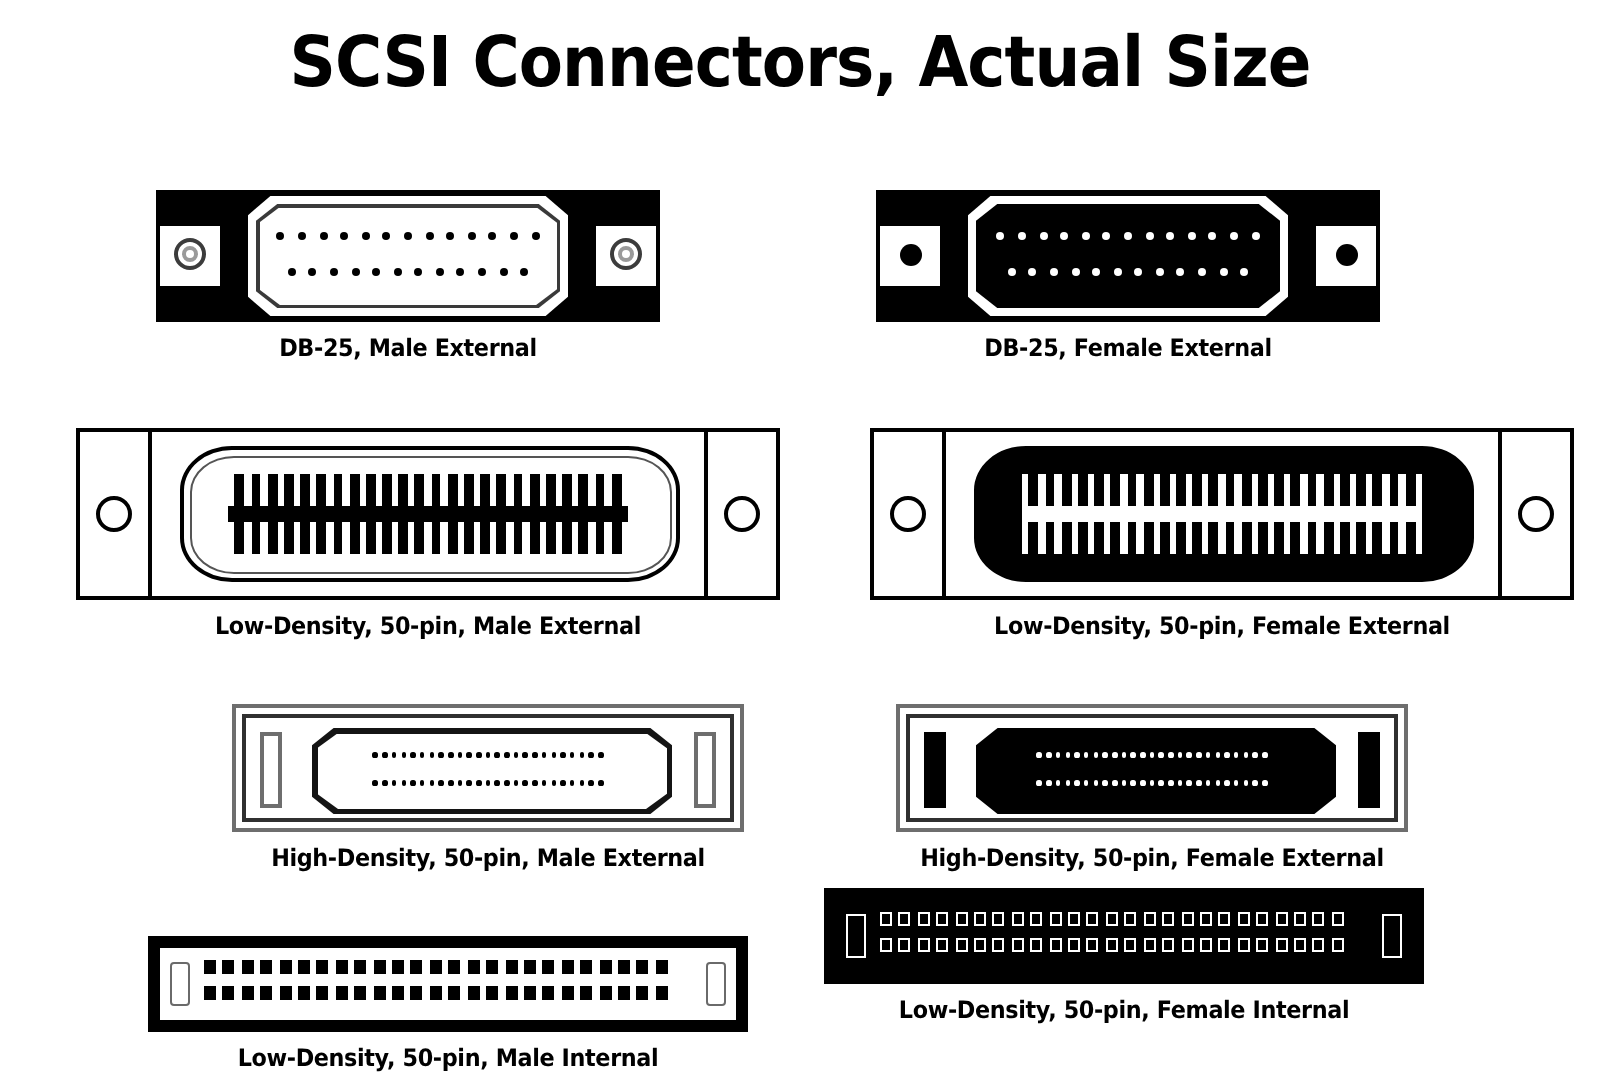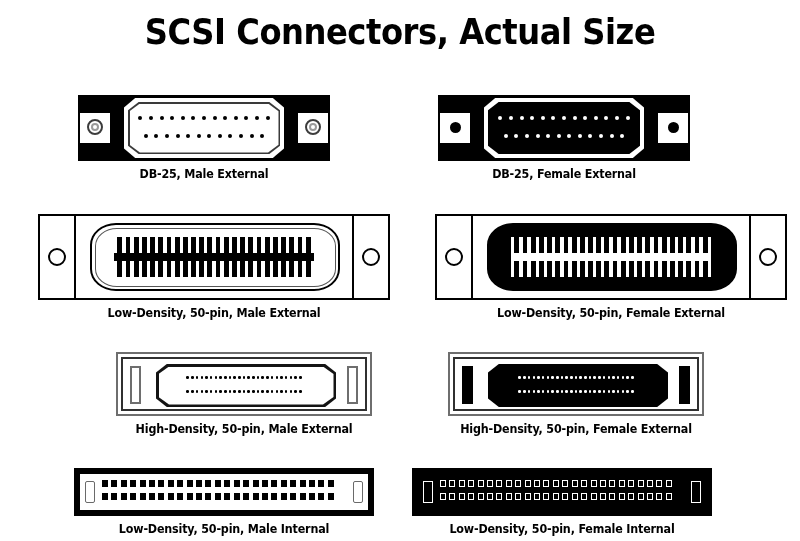--- a/index.html
+++ b/index.html
@@ -792,21 +792,21 @@
         <div class="sock"></div>
         <div class="sock"></div>
         <div class="sock"></div>
         <div class="sock"></div>
         <div class="sock"></div>
       </div>
   </div>
   <div class="conn-caption">Low-Density, 50-pin, Male Internal</div>
 </div>
 
-<div class="conn-cell" style="left:412px; top:468px;">
+<div class="conn-cell" style="left:412px; top:444px;">
   <div class="conn-art idc50 idc50-f">
     <div class="end-slot left"></div>
     <div class="end-slot right"></div>
     <div class="sockrow top">
         <div class="sock"></div>
         <div class="sock"></div>
         <div class="sock"></div>
         <div class="sock"></div>
         <div class="sock"></div>
         <div class="sock"></div>

